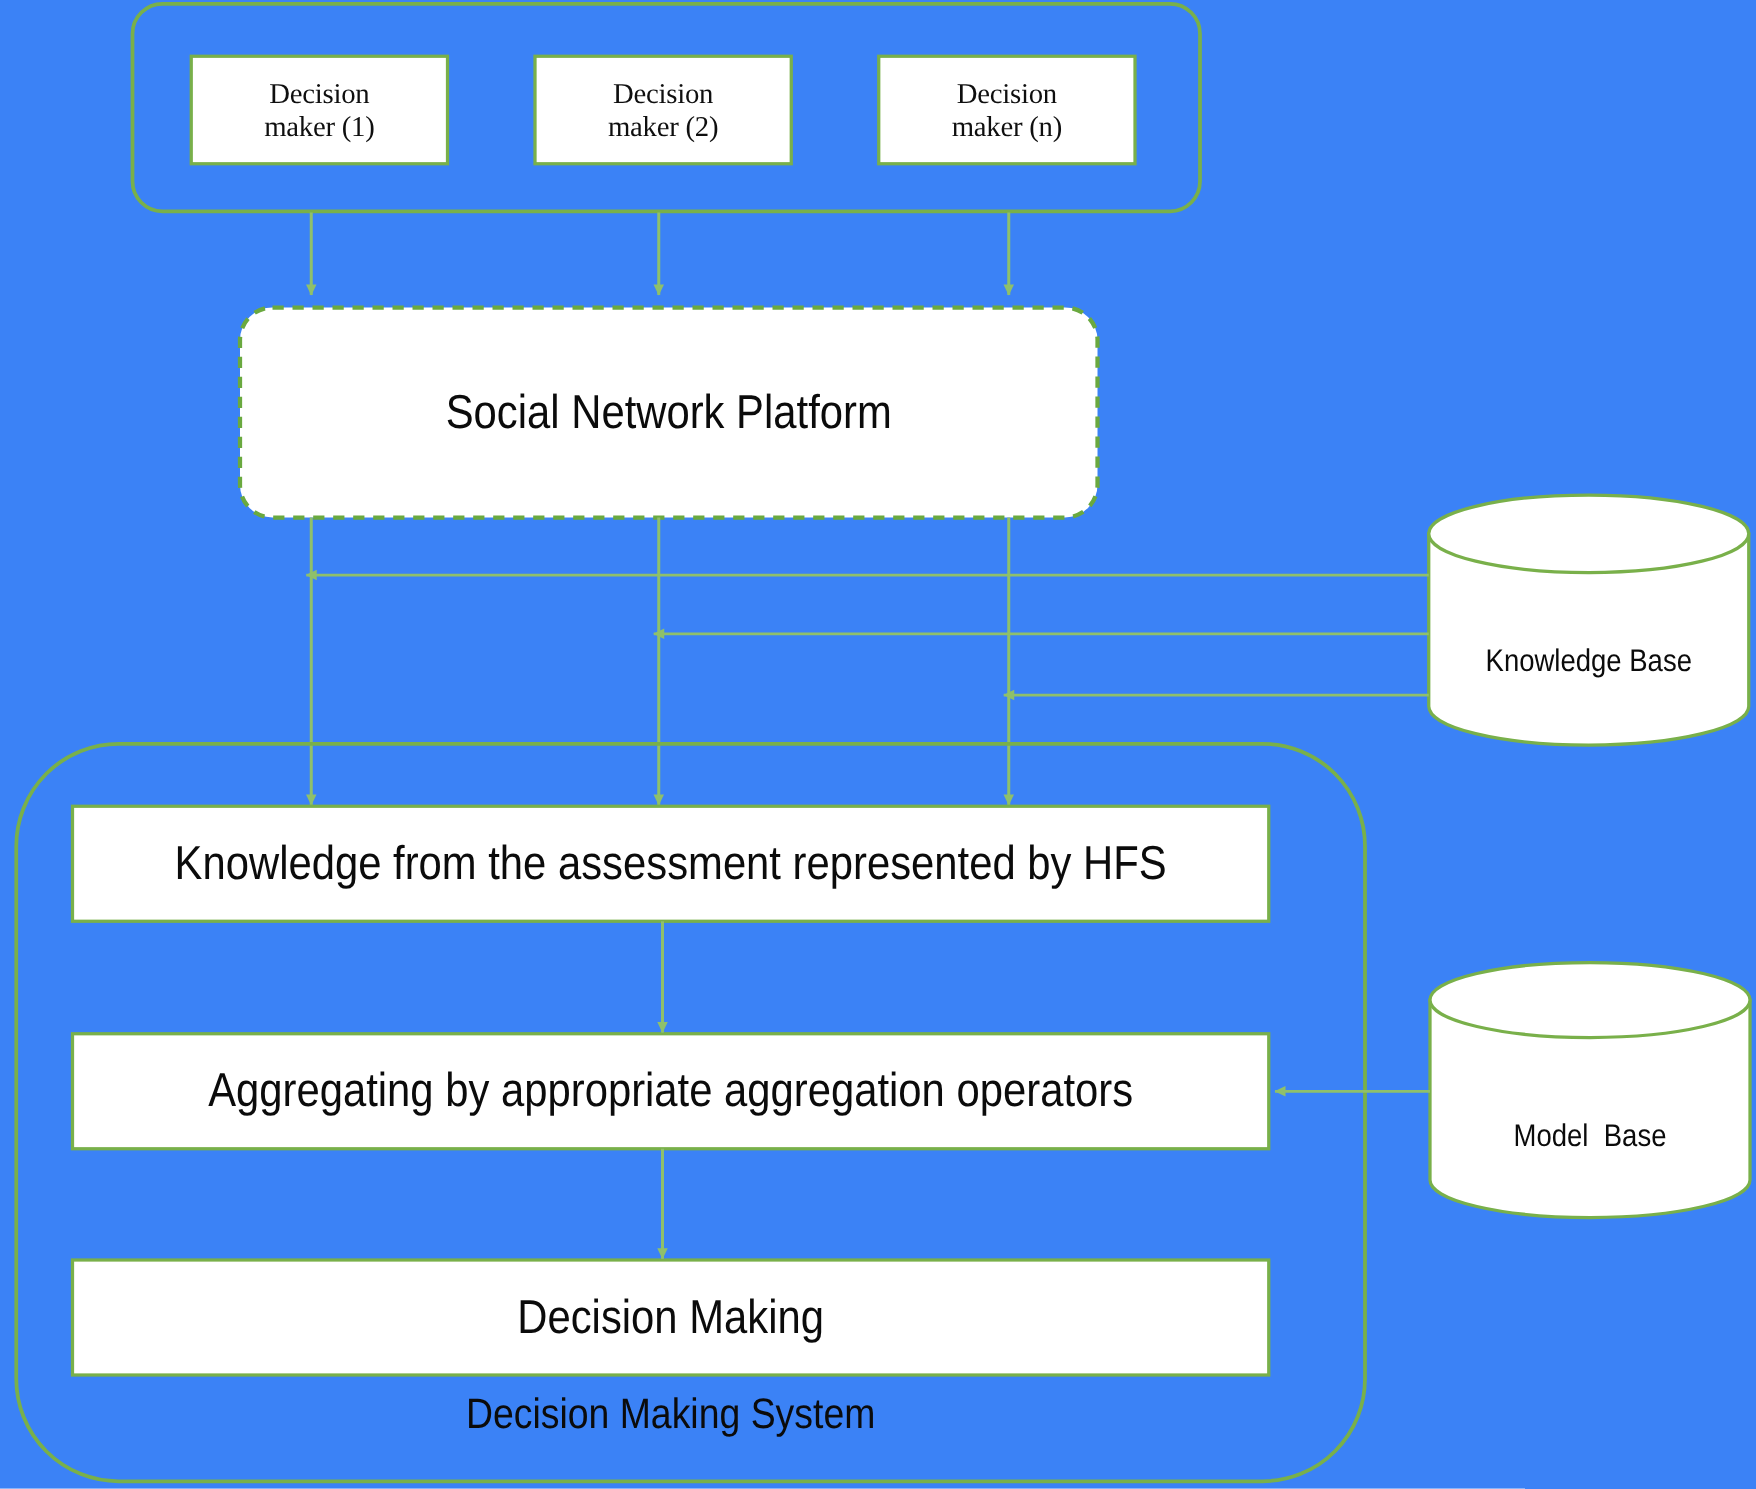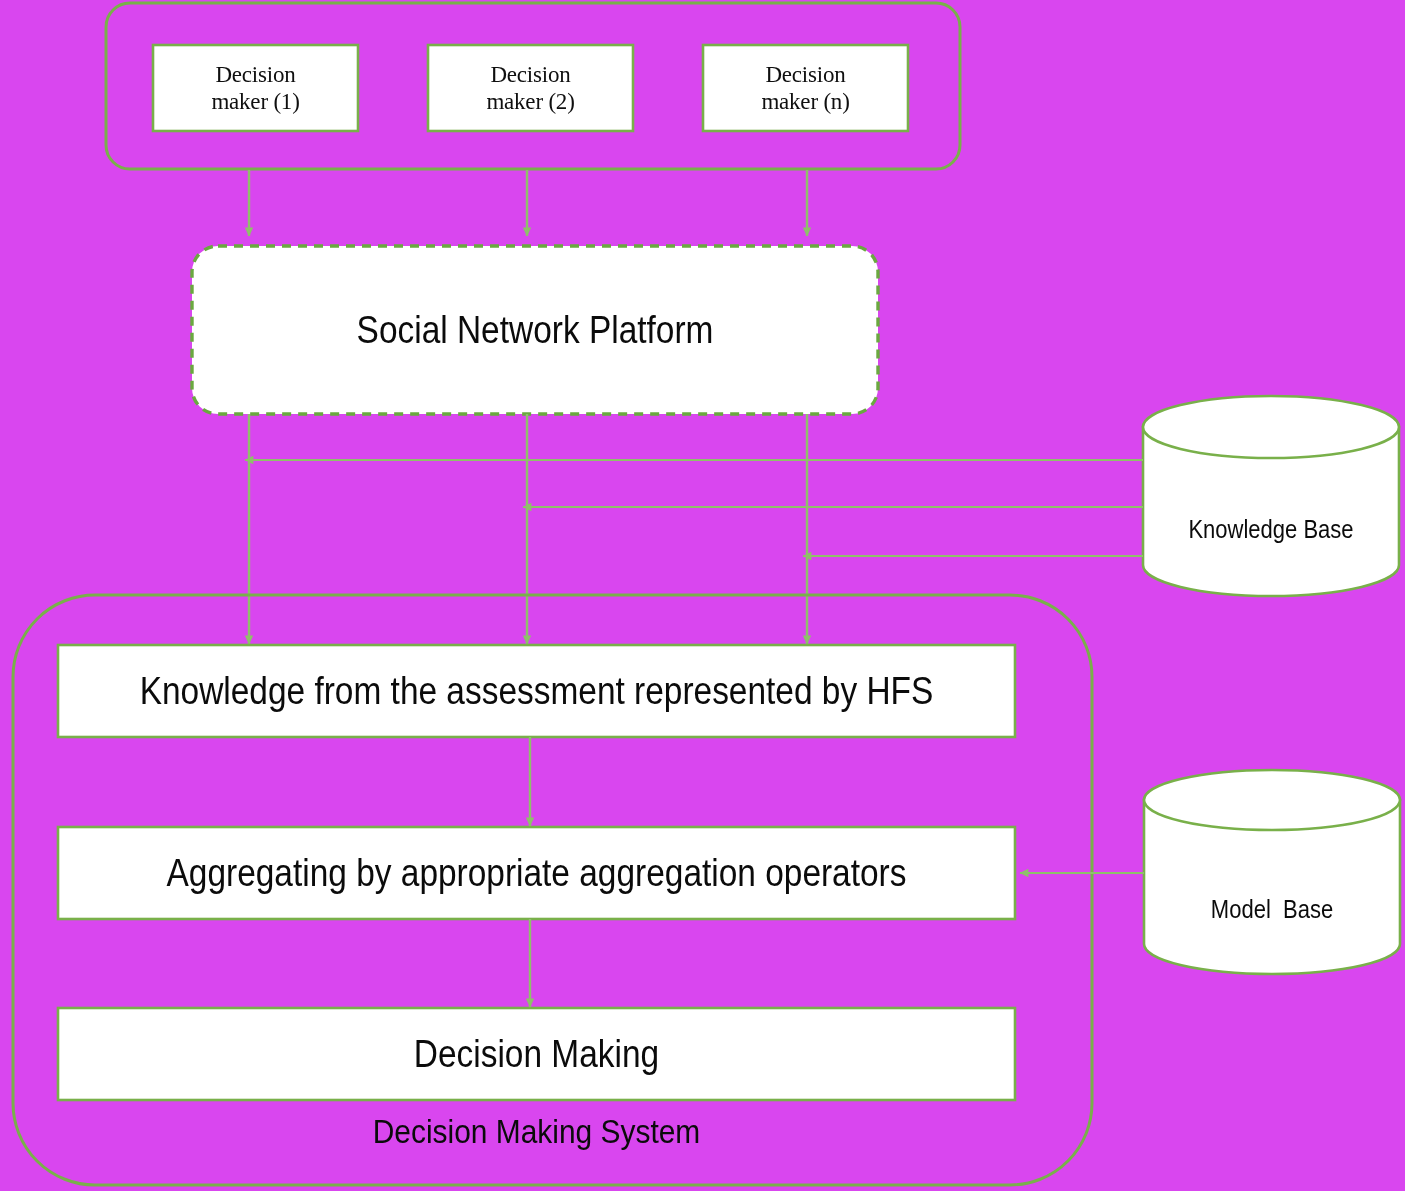--- a/index.html
+++ b/index.html
@@ -7,21 +7,21 @@
     padding: 0;
     background: #ffffff;
   }
   body {
     font-family: "Liberation Sans", sans-serif;
   }
   #canvas {
     position: relative;
     width: 1405px;
     height: 1191px;
-    background: #d946ef;
+    background: #3b82f6;
     overflow: hidden;
   }
   .svg-layer {
     position: absolute;
     left: 0;
     top: 0;
     width: 1405px;
     height: 1191px;
   }
   

